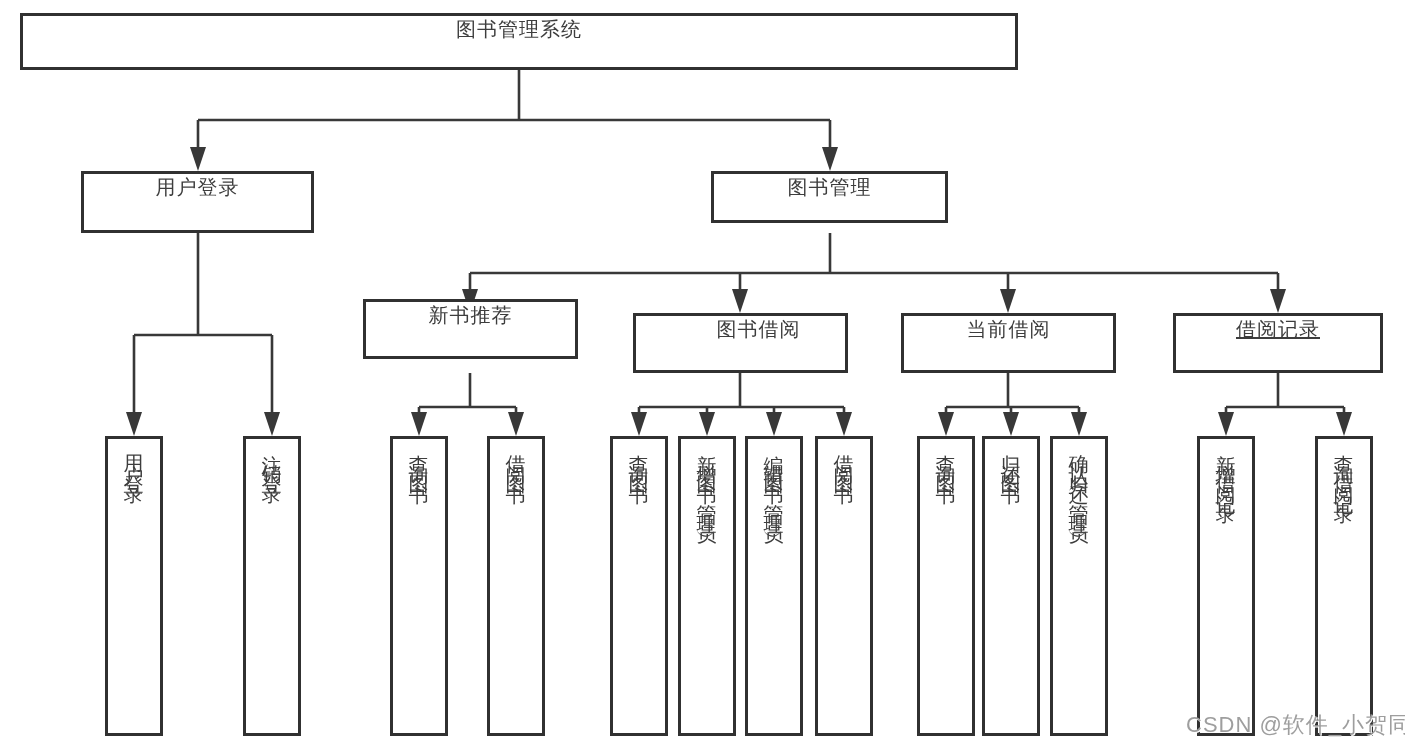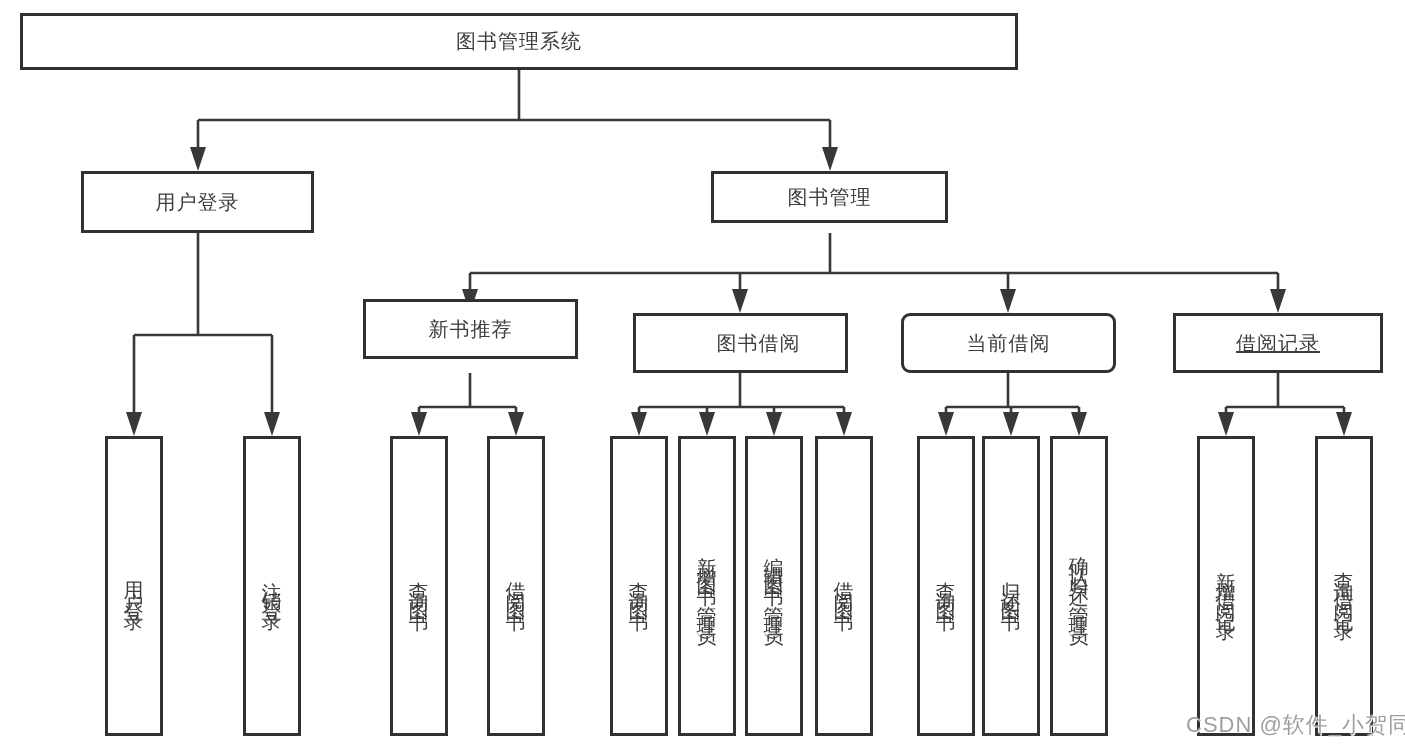--- a/index.html
+++ b/index.html
@@ -17,21 +17,21 @@
     width: 1405px; height: 747px;
     pointer-events: none;
   }
   .node {
     position: absolute;
     box-sizing: border-box;
     background: #ffffff;
     border: 3px solid #313131;
     color: #3d3d3d;
     display: flex;
-    align-items: center;
+    align-items: flex-start;
     justify-content: center;
     text-align: center;
   }
   .node.root   { font-size: 20px; letter-spacing: 1px; }
   .node.branch { font-size: 20px; letter-spacing: 1px; }
   .node.leaf   { font-size: 20px; }
   .vtext {
     writing-mode: vertical-rl;
     text-orientation: mixed;
     letter-spacing: 10px;
@@ -107,21 +107,21 @@
   <div class="node branch" style="left:711px; top:171px; width:237px; height:52px;">
     <span>图书管理</span>
   </div>
 
   <div class="node branch" style="left:363px; top:299px; width:215px; height:60px;">
     <span>新书推荐</span>
   </div>
   <div class="node branch" style="left:633px; top:313px; width:215px; height:60px;padding-left:36px;">
     <span>图书借阅</span>
   </div>
-  <div class="node branch" style="left:901px; top:313px; width:215px; height:60px;border-radius:9px;">
+  <div class="node branch" style="left:901px; top:313px; width:215px; height:60px;">
     <span>当前借阅</span>
   </div>
   <div class="node branch" style="left:1173px; top:313px; width:210px; height:60px;text-decoration:underline;">
     <span>借阅记录</span>
   </div>
 
   <div class="node leaf" style="left:105px; top:436px; width:58px; height:300px;">
     <span class="vtext">用户登录</span>
   </div>
   <div class="node leaf" style="left:243px; top:436px; width:58px; height:300px;">

